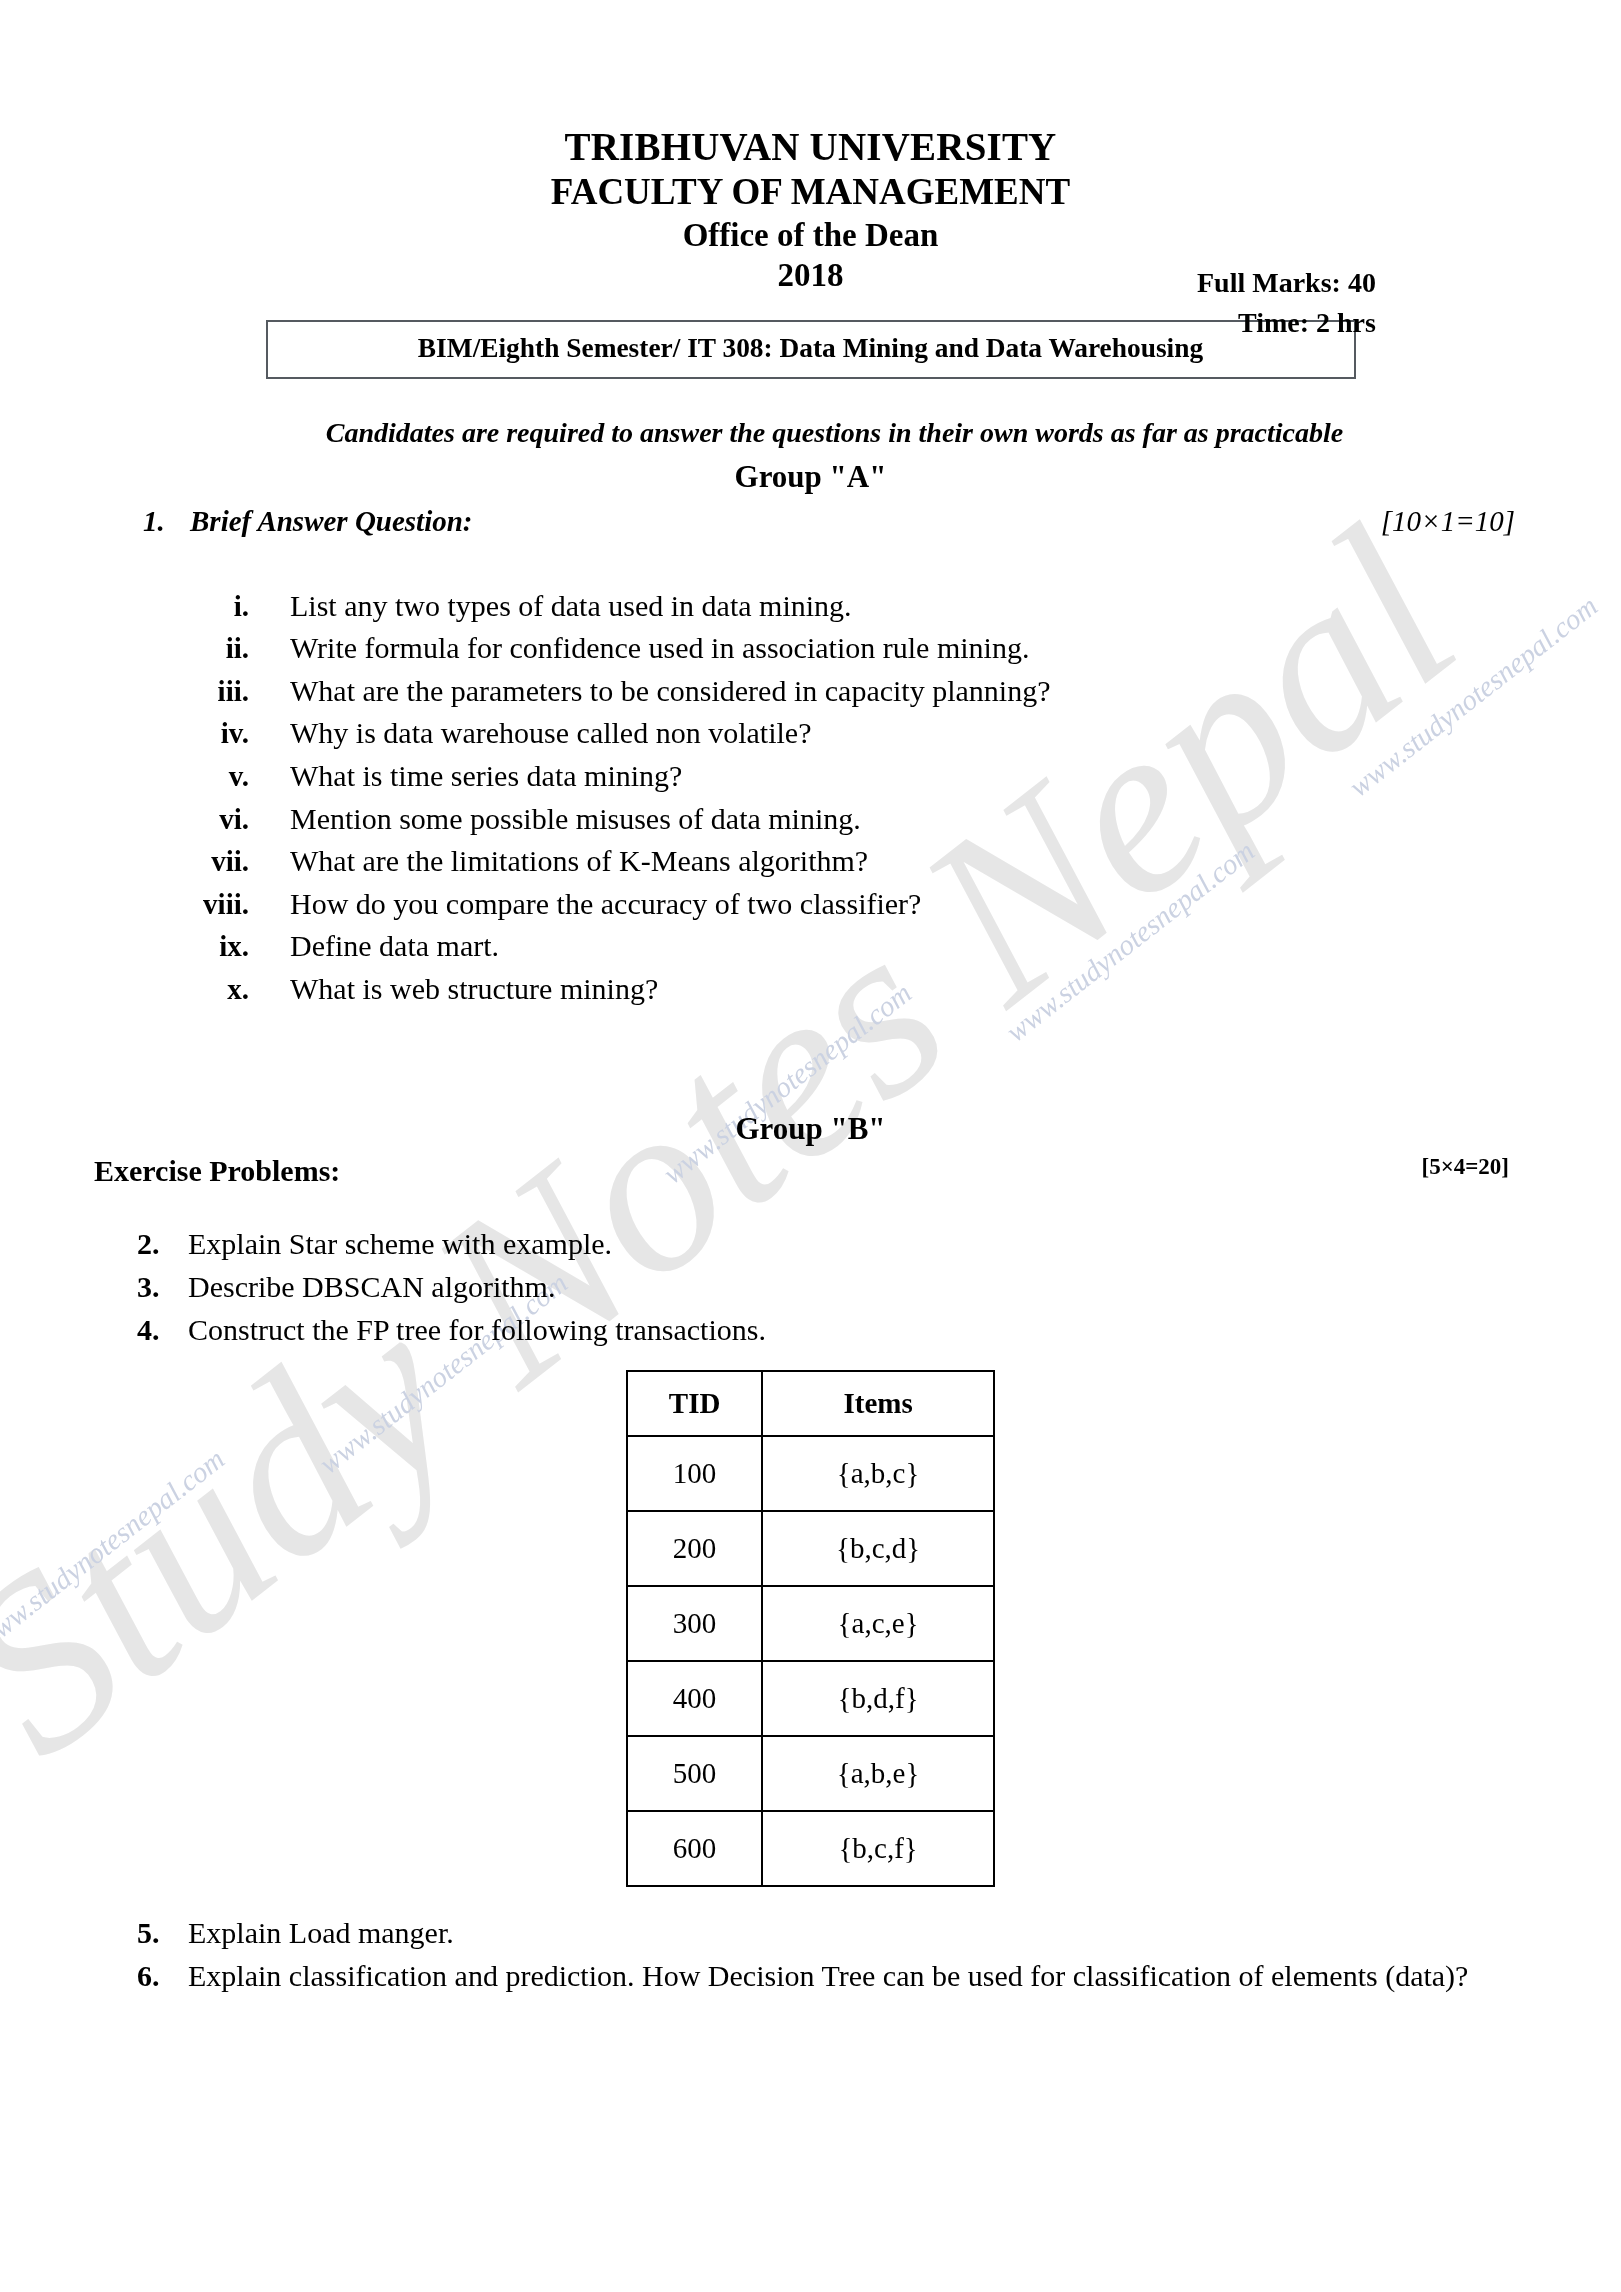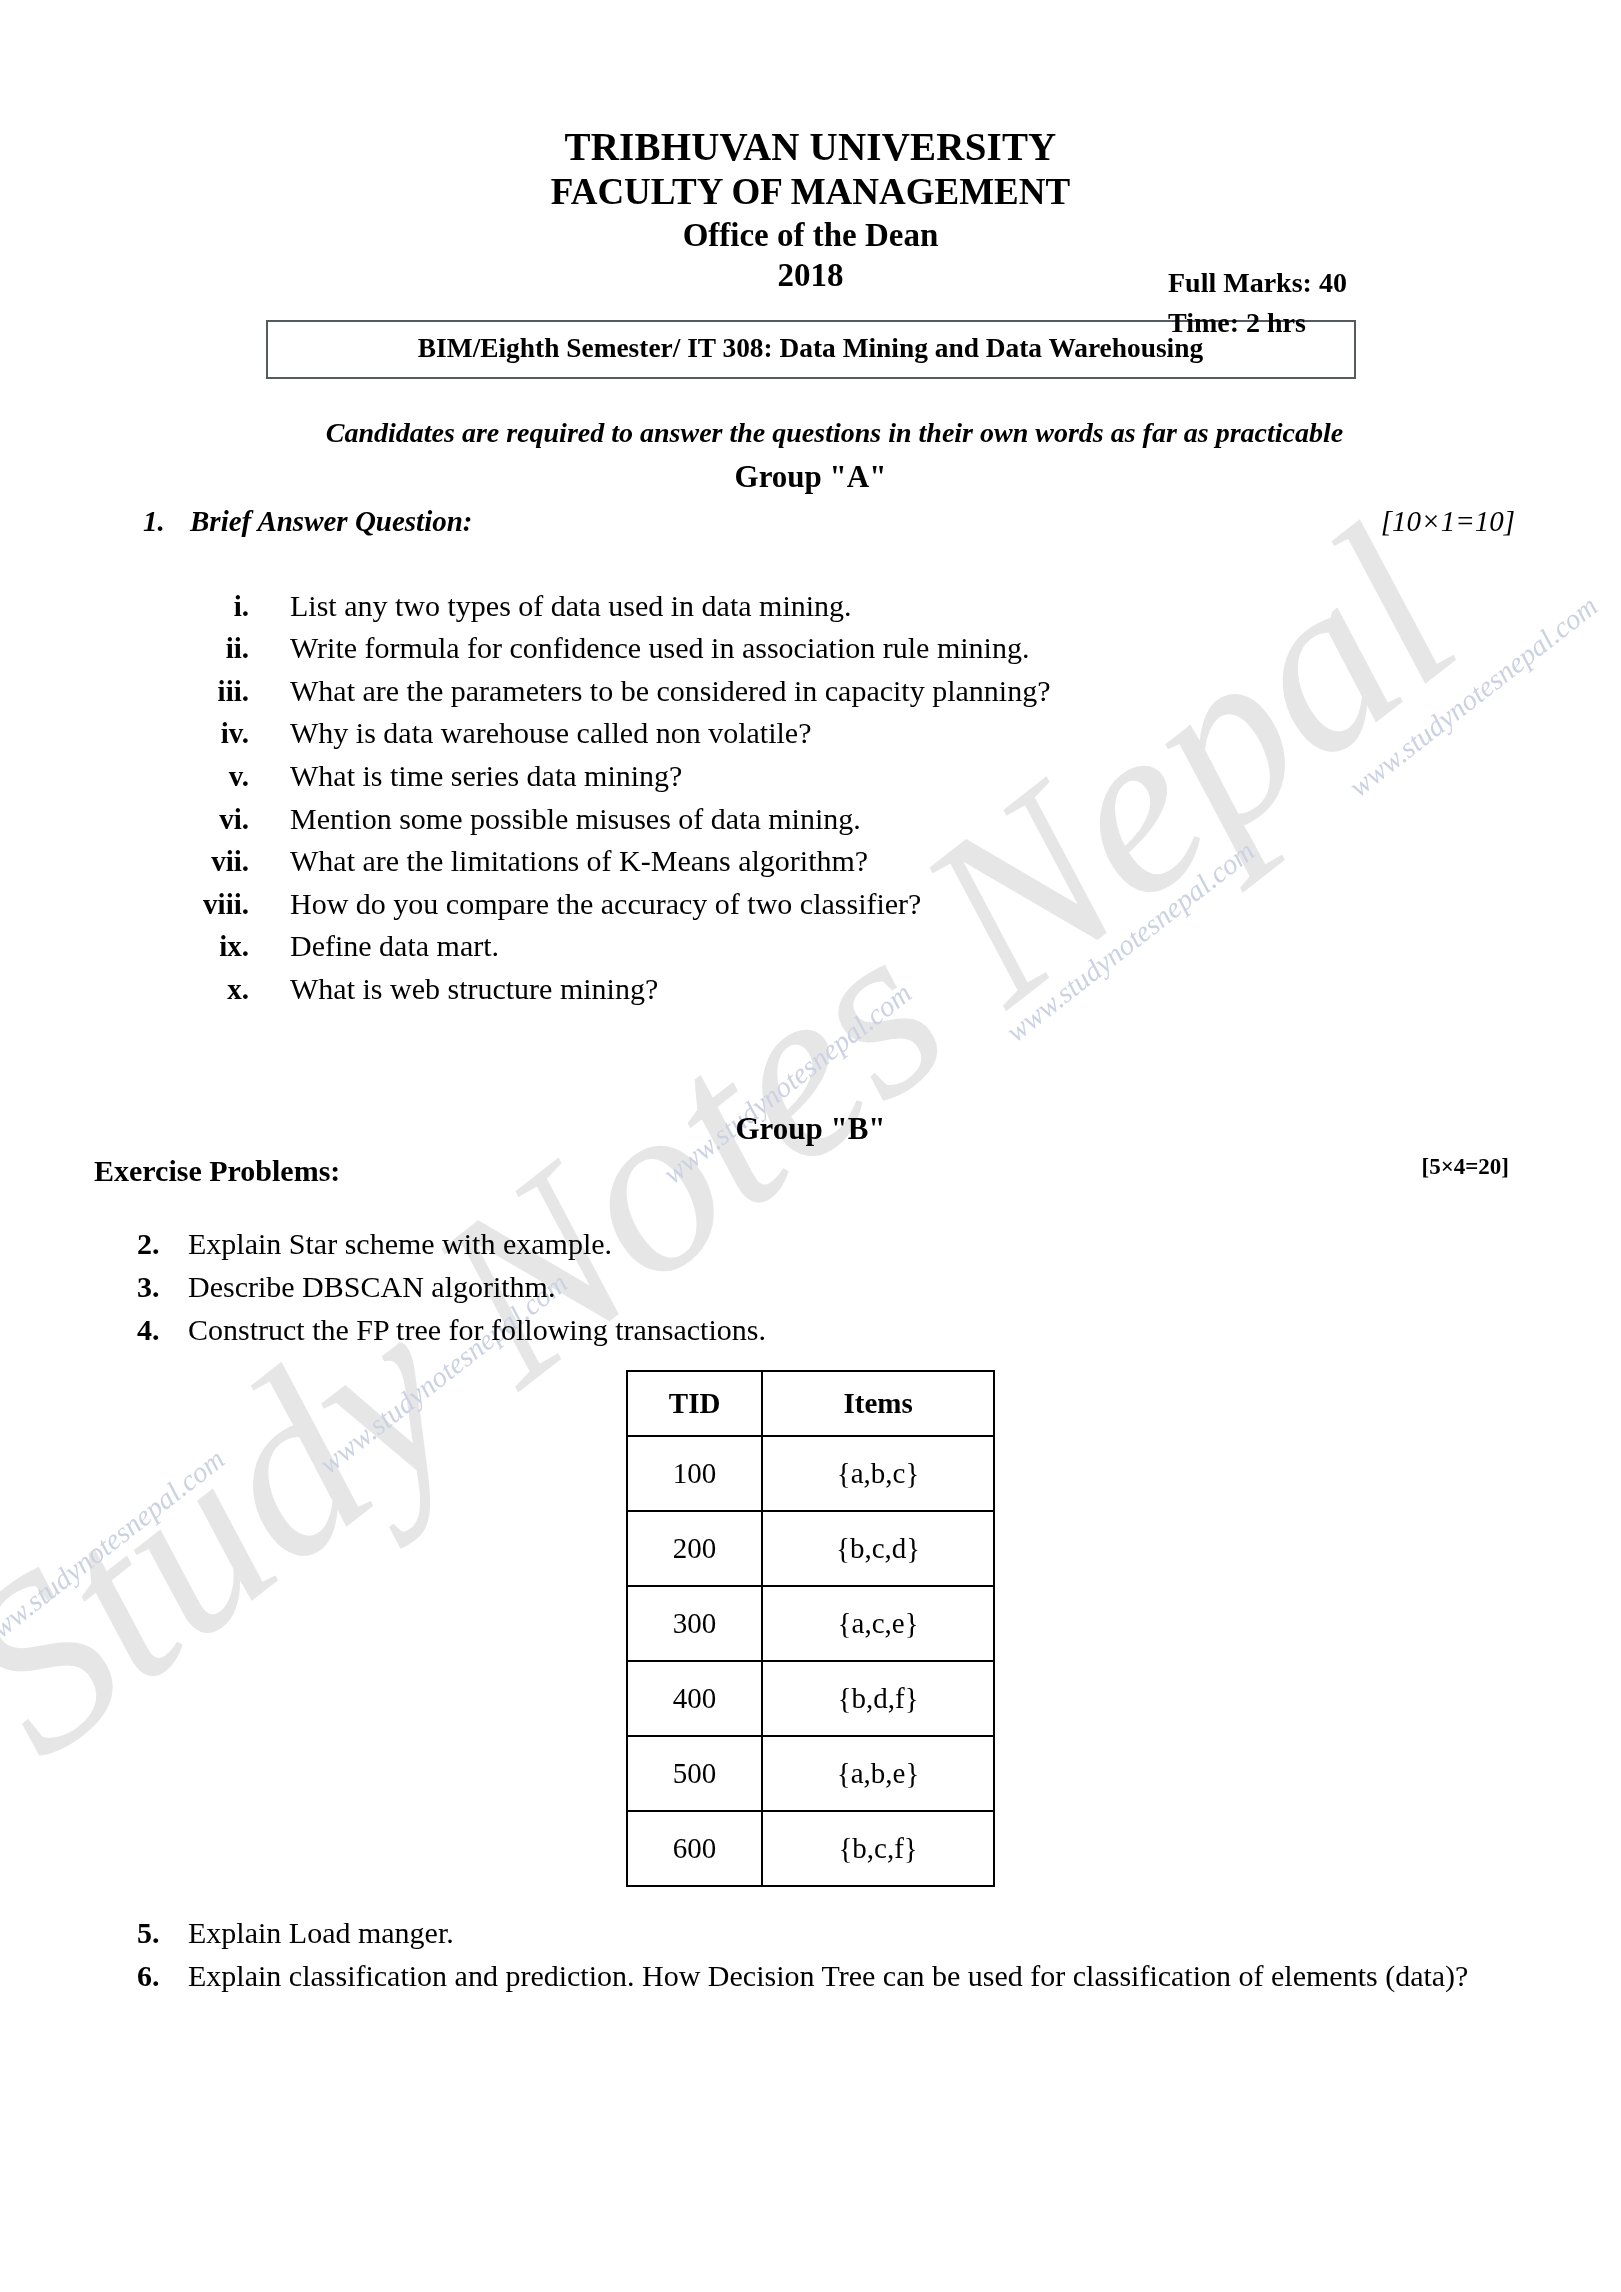--- a/index.html
+++ b/index.html
@@ -74,23 +74,23 @@
   }
   .year {
     font-size: 33px;
     font-weight: bold;
     line-height: 1.15;
     margin-top: 2px;
   }
 
   .marks-block {
     position: absolute;
-    left: 1168px;
+    left: 1197px;
     top: 263px;
-    text-align: left;
+    text-align: right;
     font-size: 28px;
     font-weight: bold;
     line-height: 1.42;
   }
 
   .subject-box {
     margin: 25.5px auto 0 auto;
     width: 1090px;
     border: 2.9px solid #555a60;
     padding: 10.8px 0 12.7px 0;

